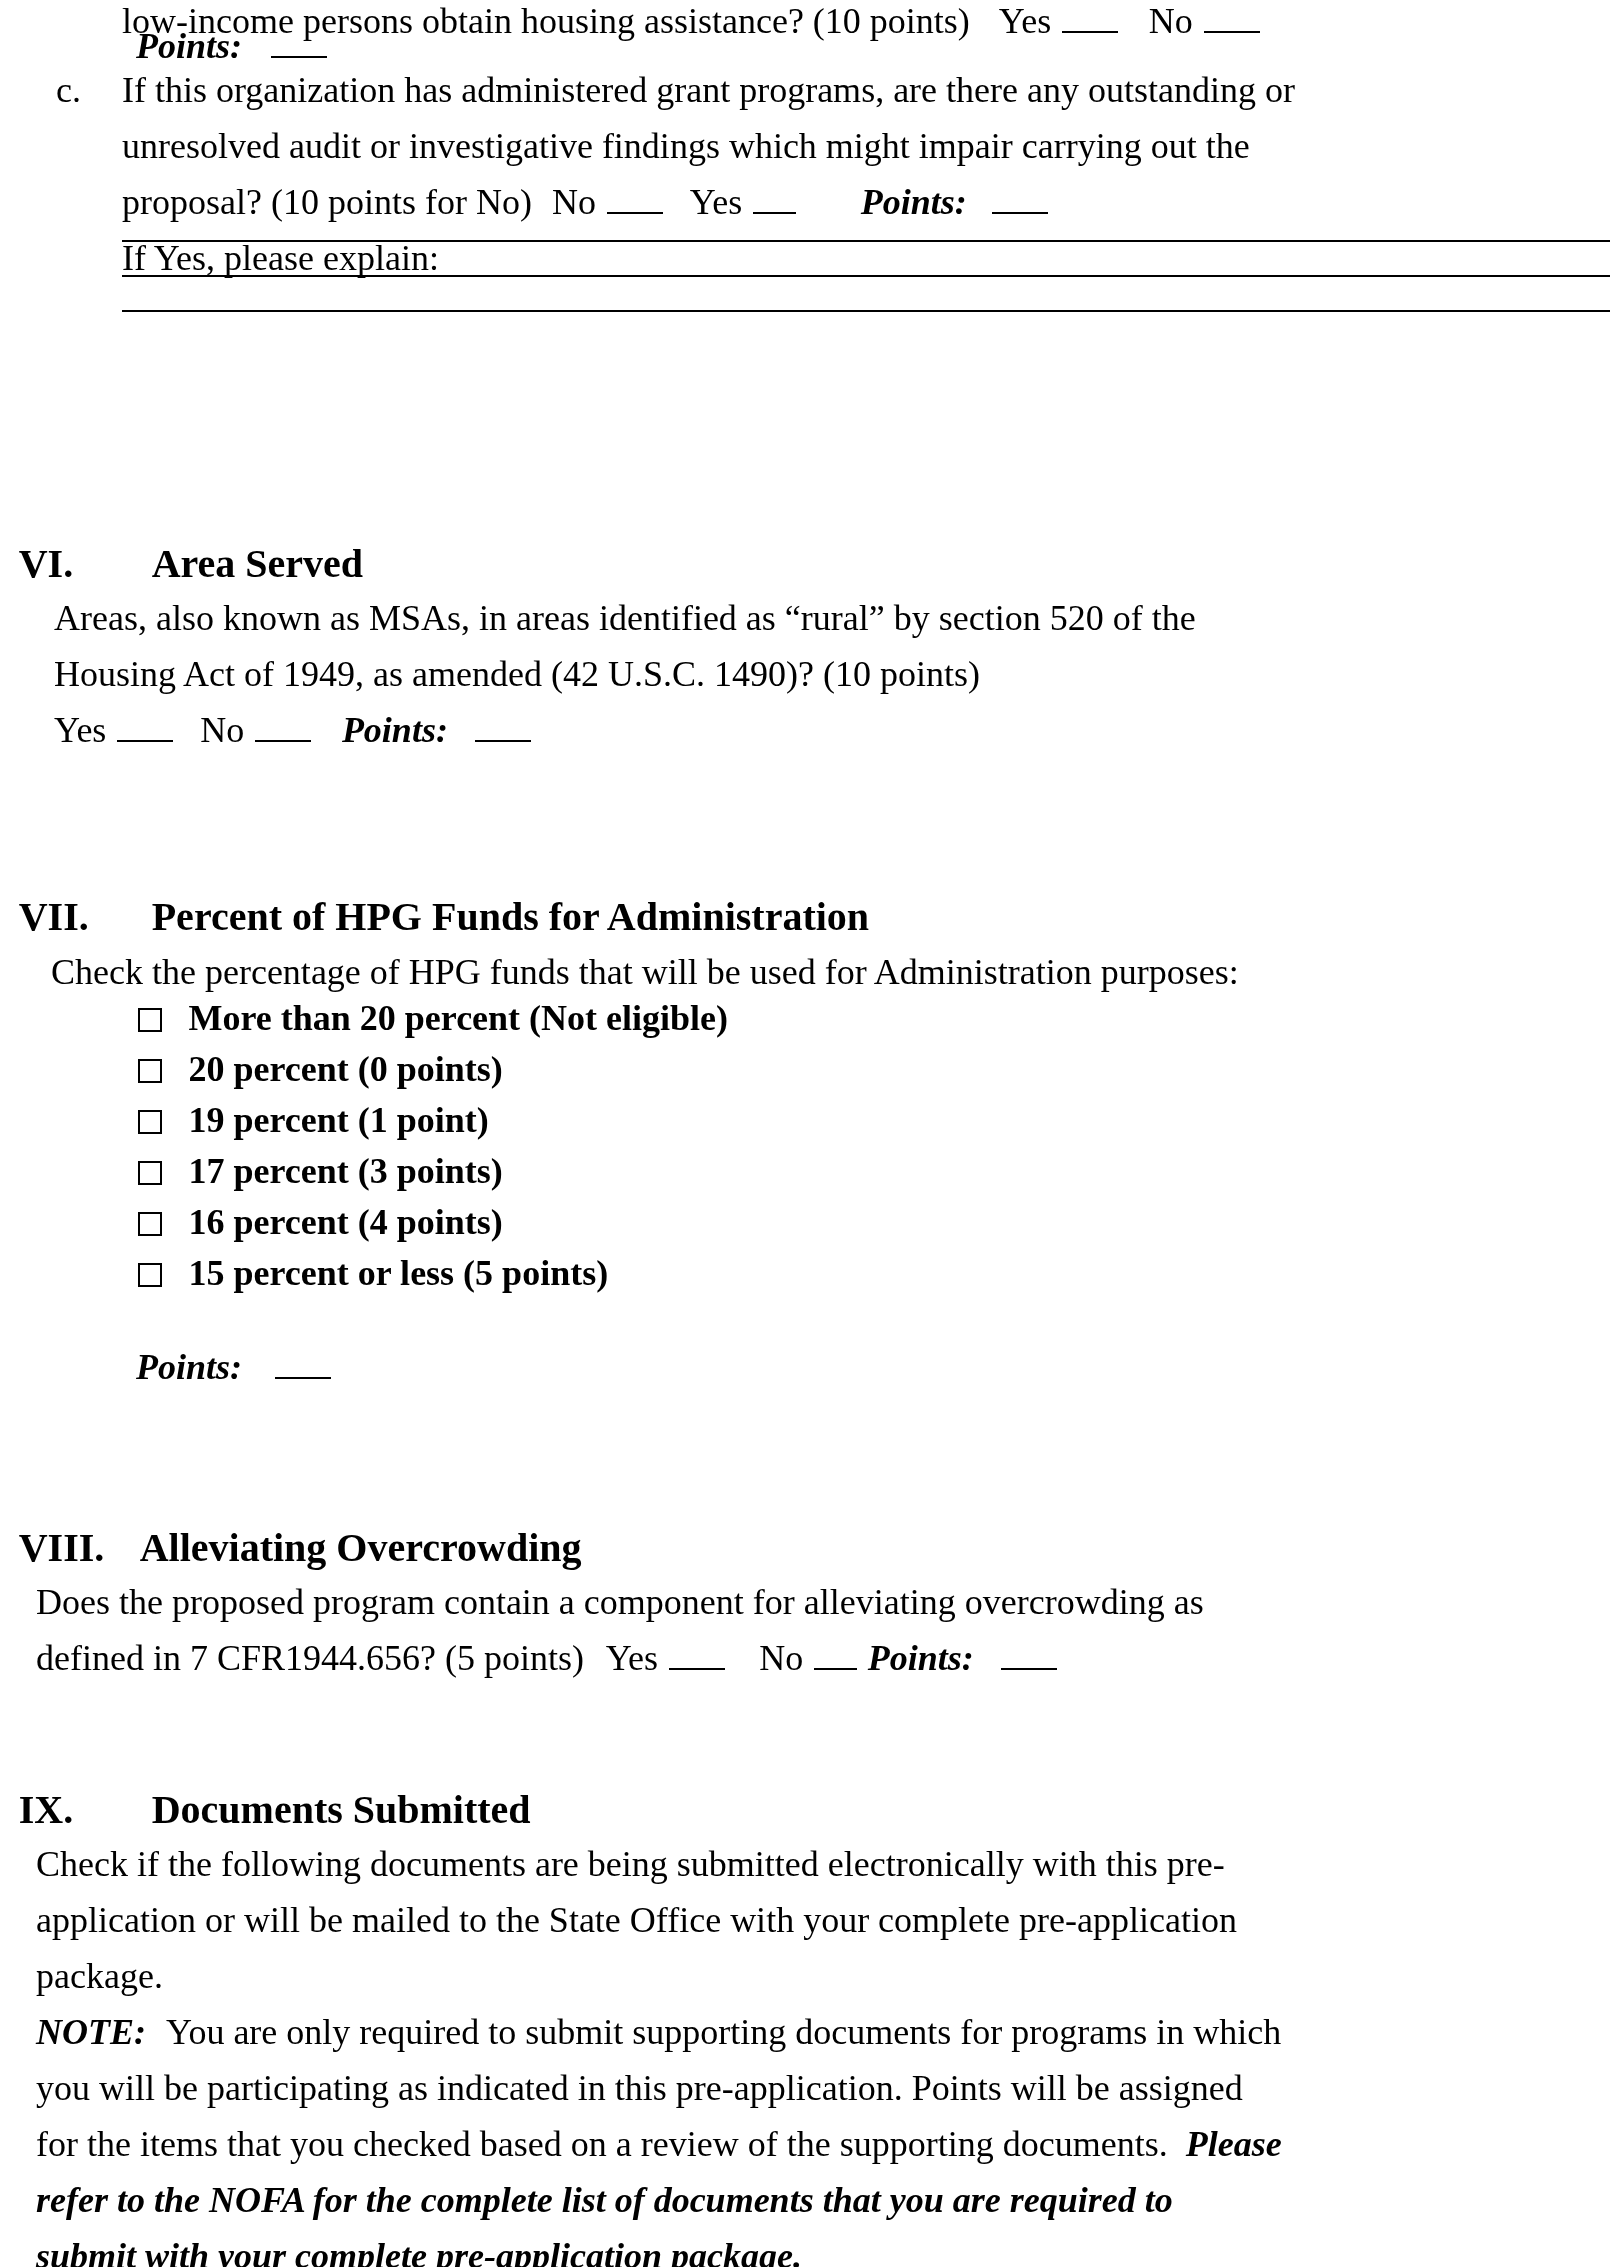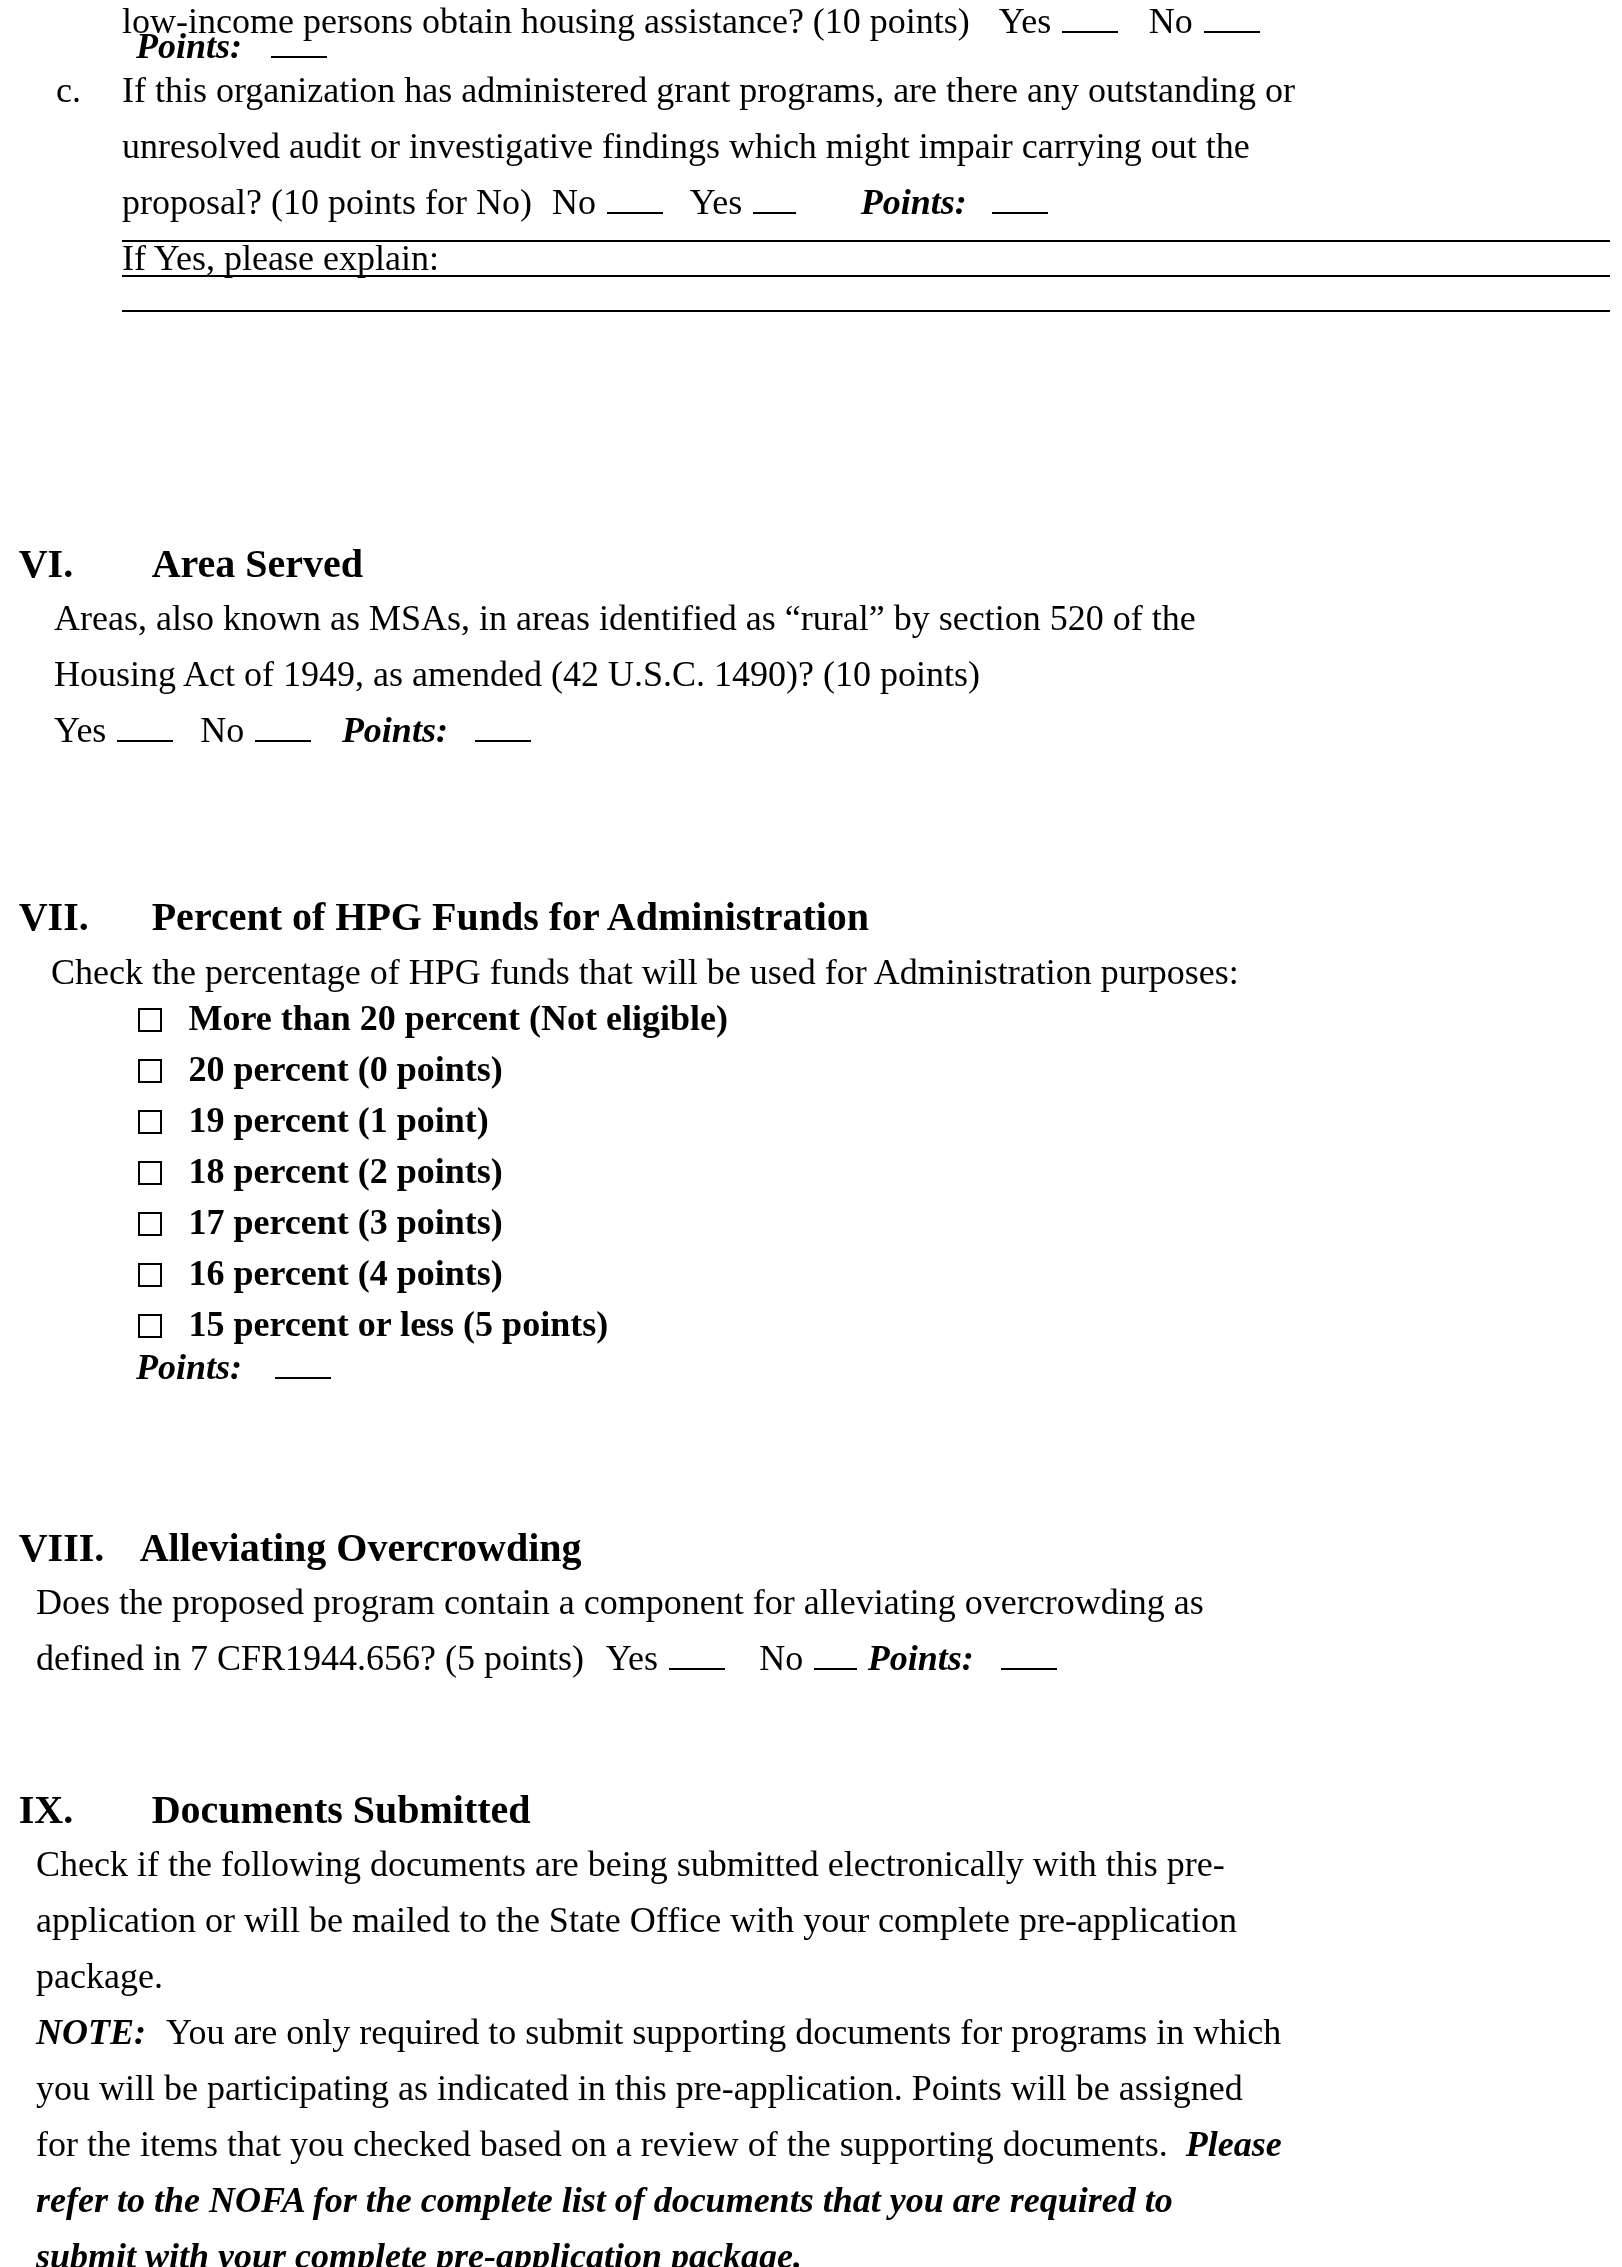--- a/index.html
+++ b/index.html
@@ -187,24 +187,20 @@
     <div class="opt">
       <span class="box"></span>
       <span class="lbl">20 percent (0 points)</span>
     </div>
     <div class="opt">
       <span class="box"></span>
       <span class="lbl">19 percent (1 point)</span>
     </div>
     <div class="opt">
       <span class="box"></span>
-      <span class="lbl">18 percent (2 points)</span>
-    </div>
-    <div class="opt">
-      <span class="box"></span>
       <span class="lbl">17 percent (3 points)</span>
     </div>
     <div class="opt">
       <span class="box"></span>
       <span class="lbl">16 percent (4 points)</span>
     </div>
     <div class="opt">
       <span class="box"></span>
       <span class="lbl">15 percent or less (5 points)</span>
     </div>

